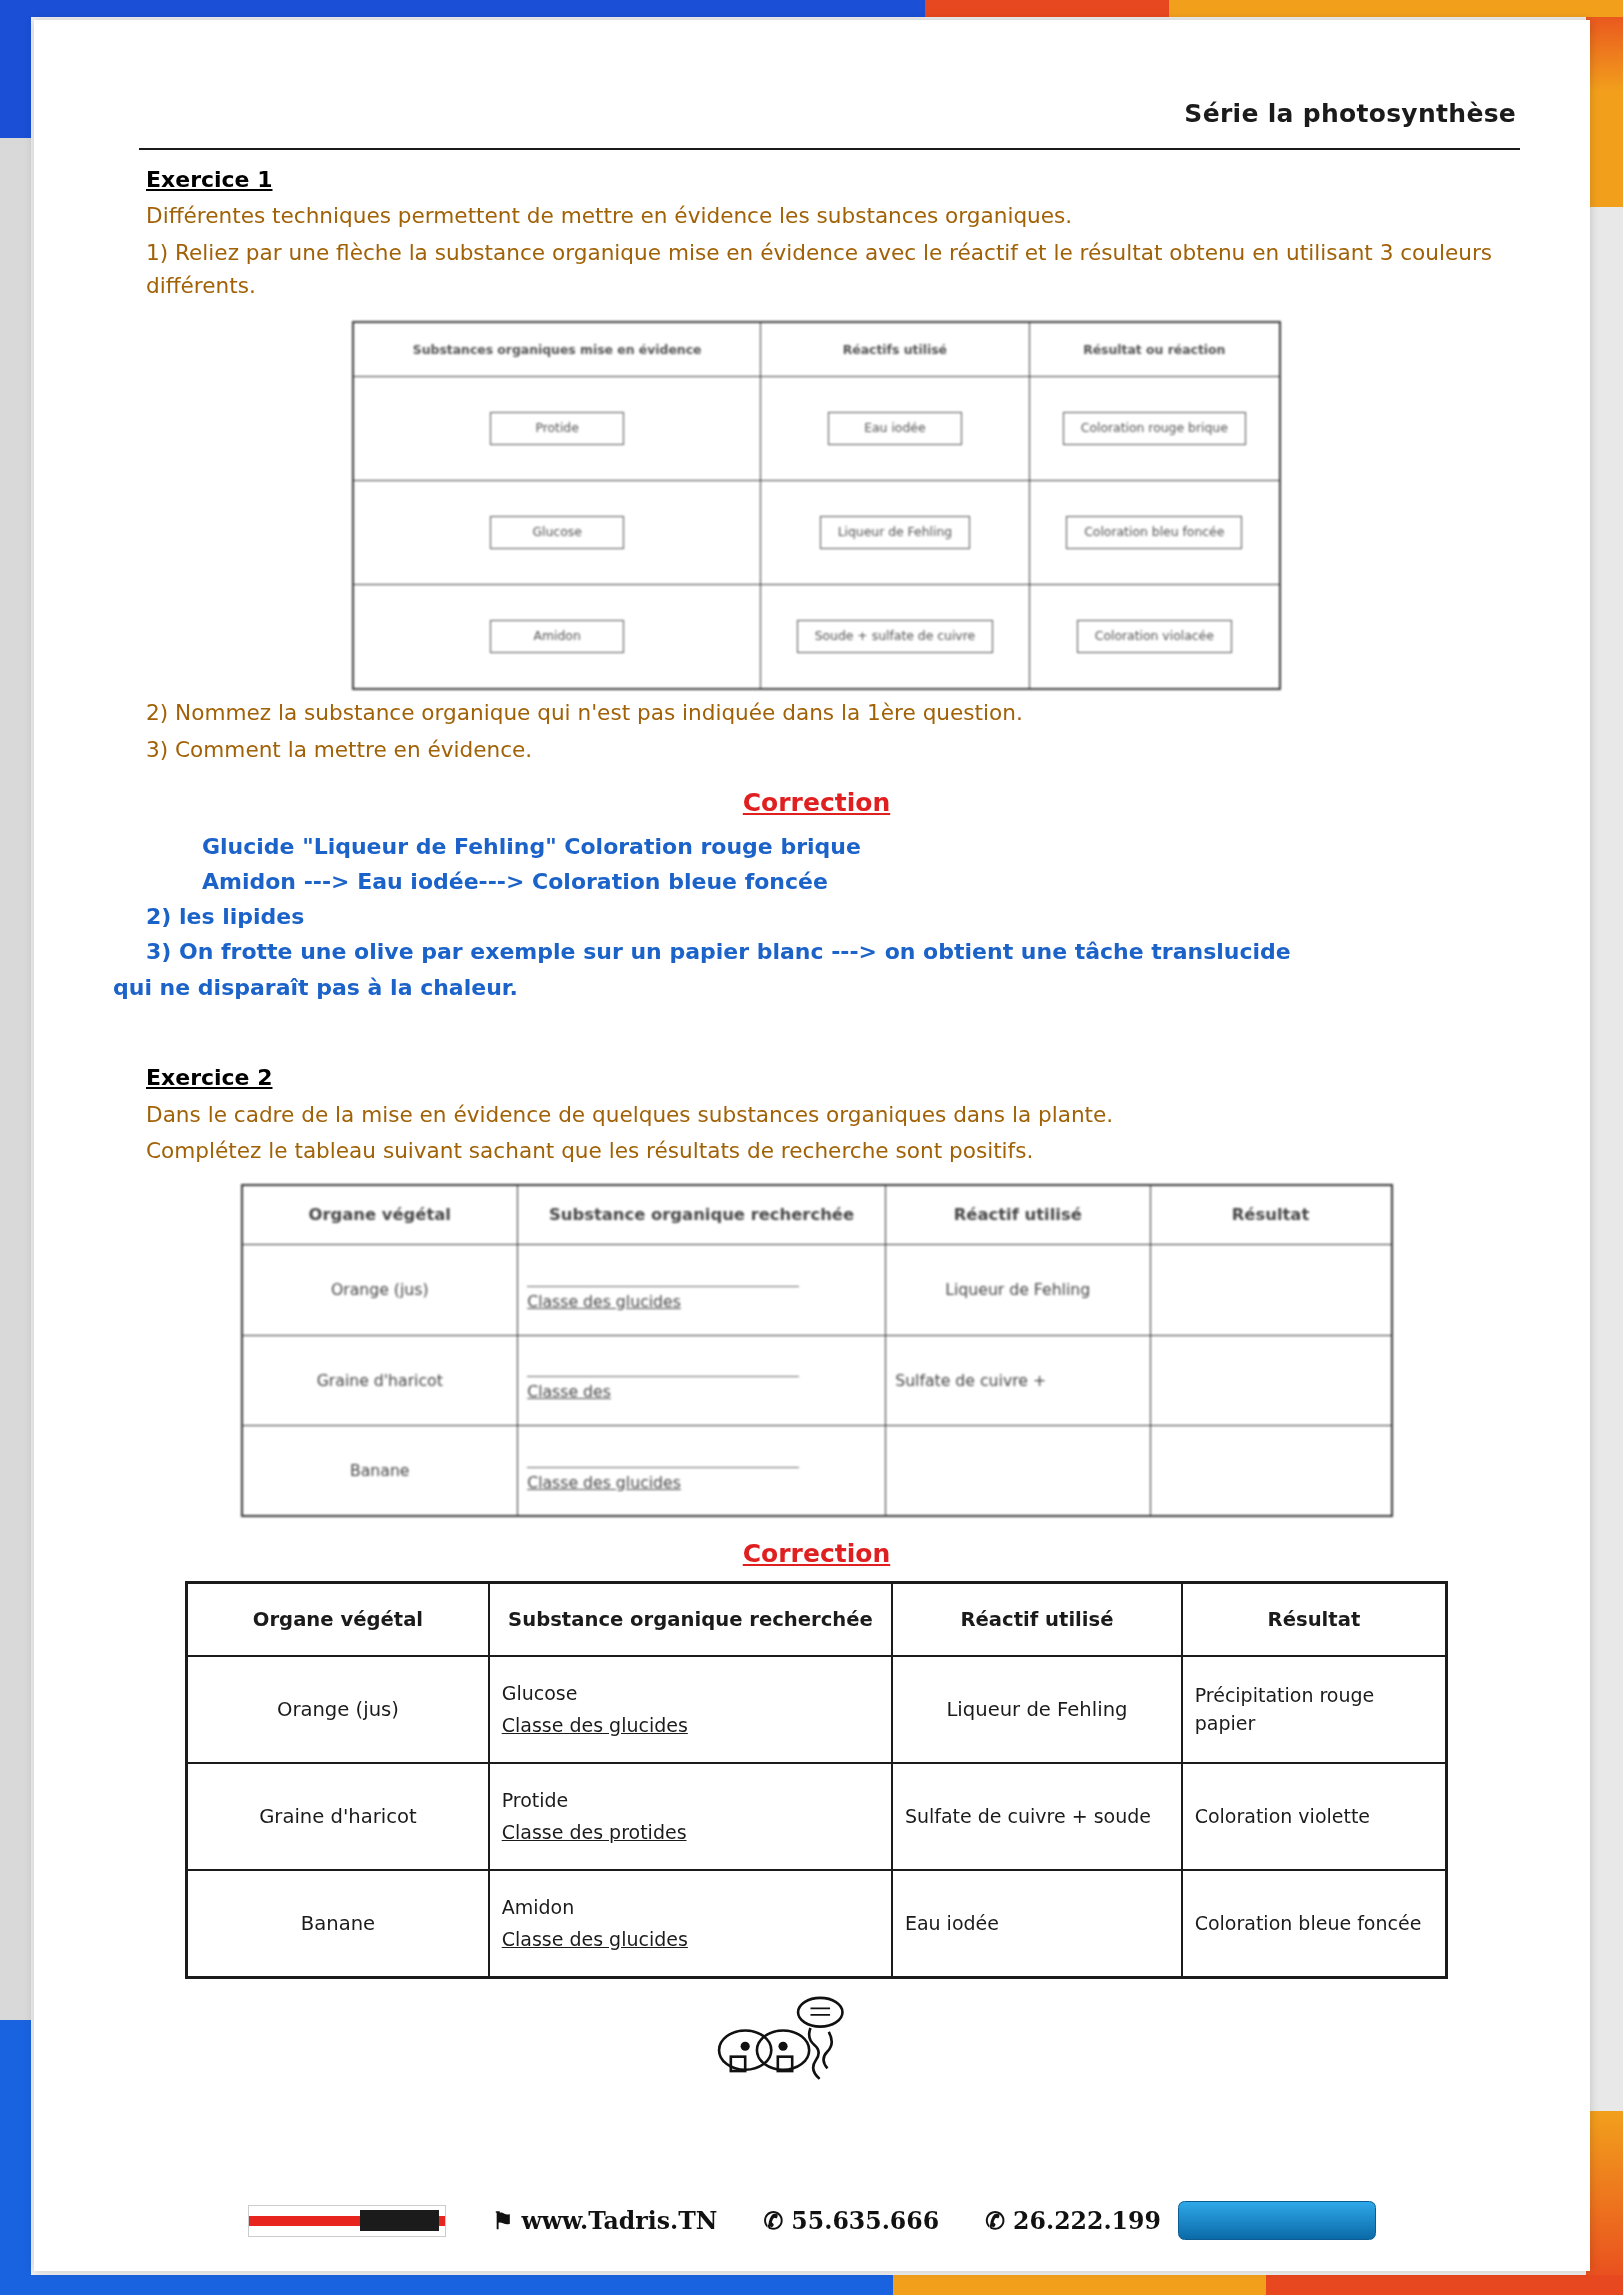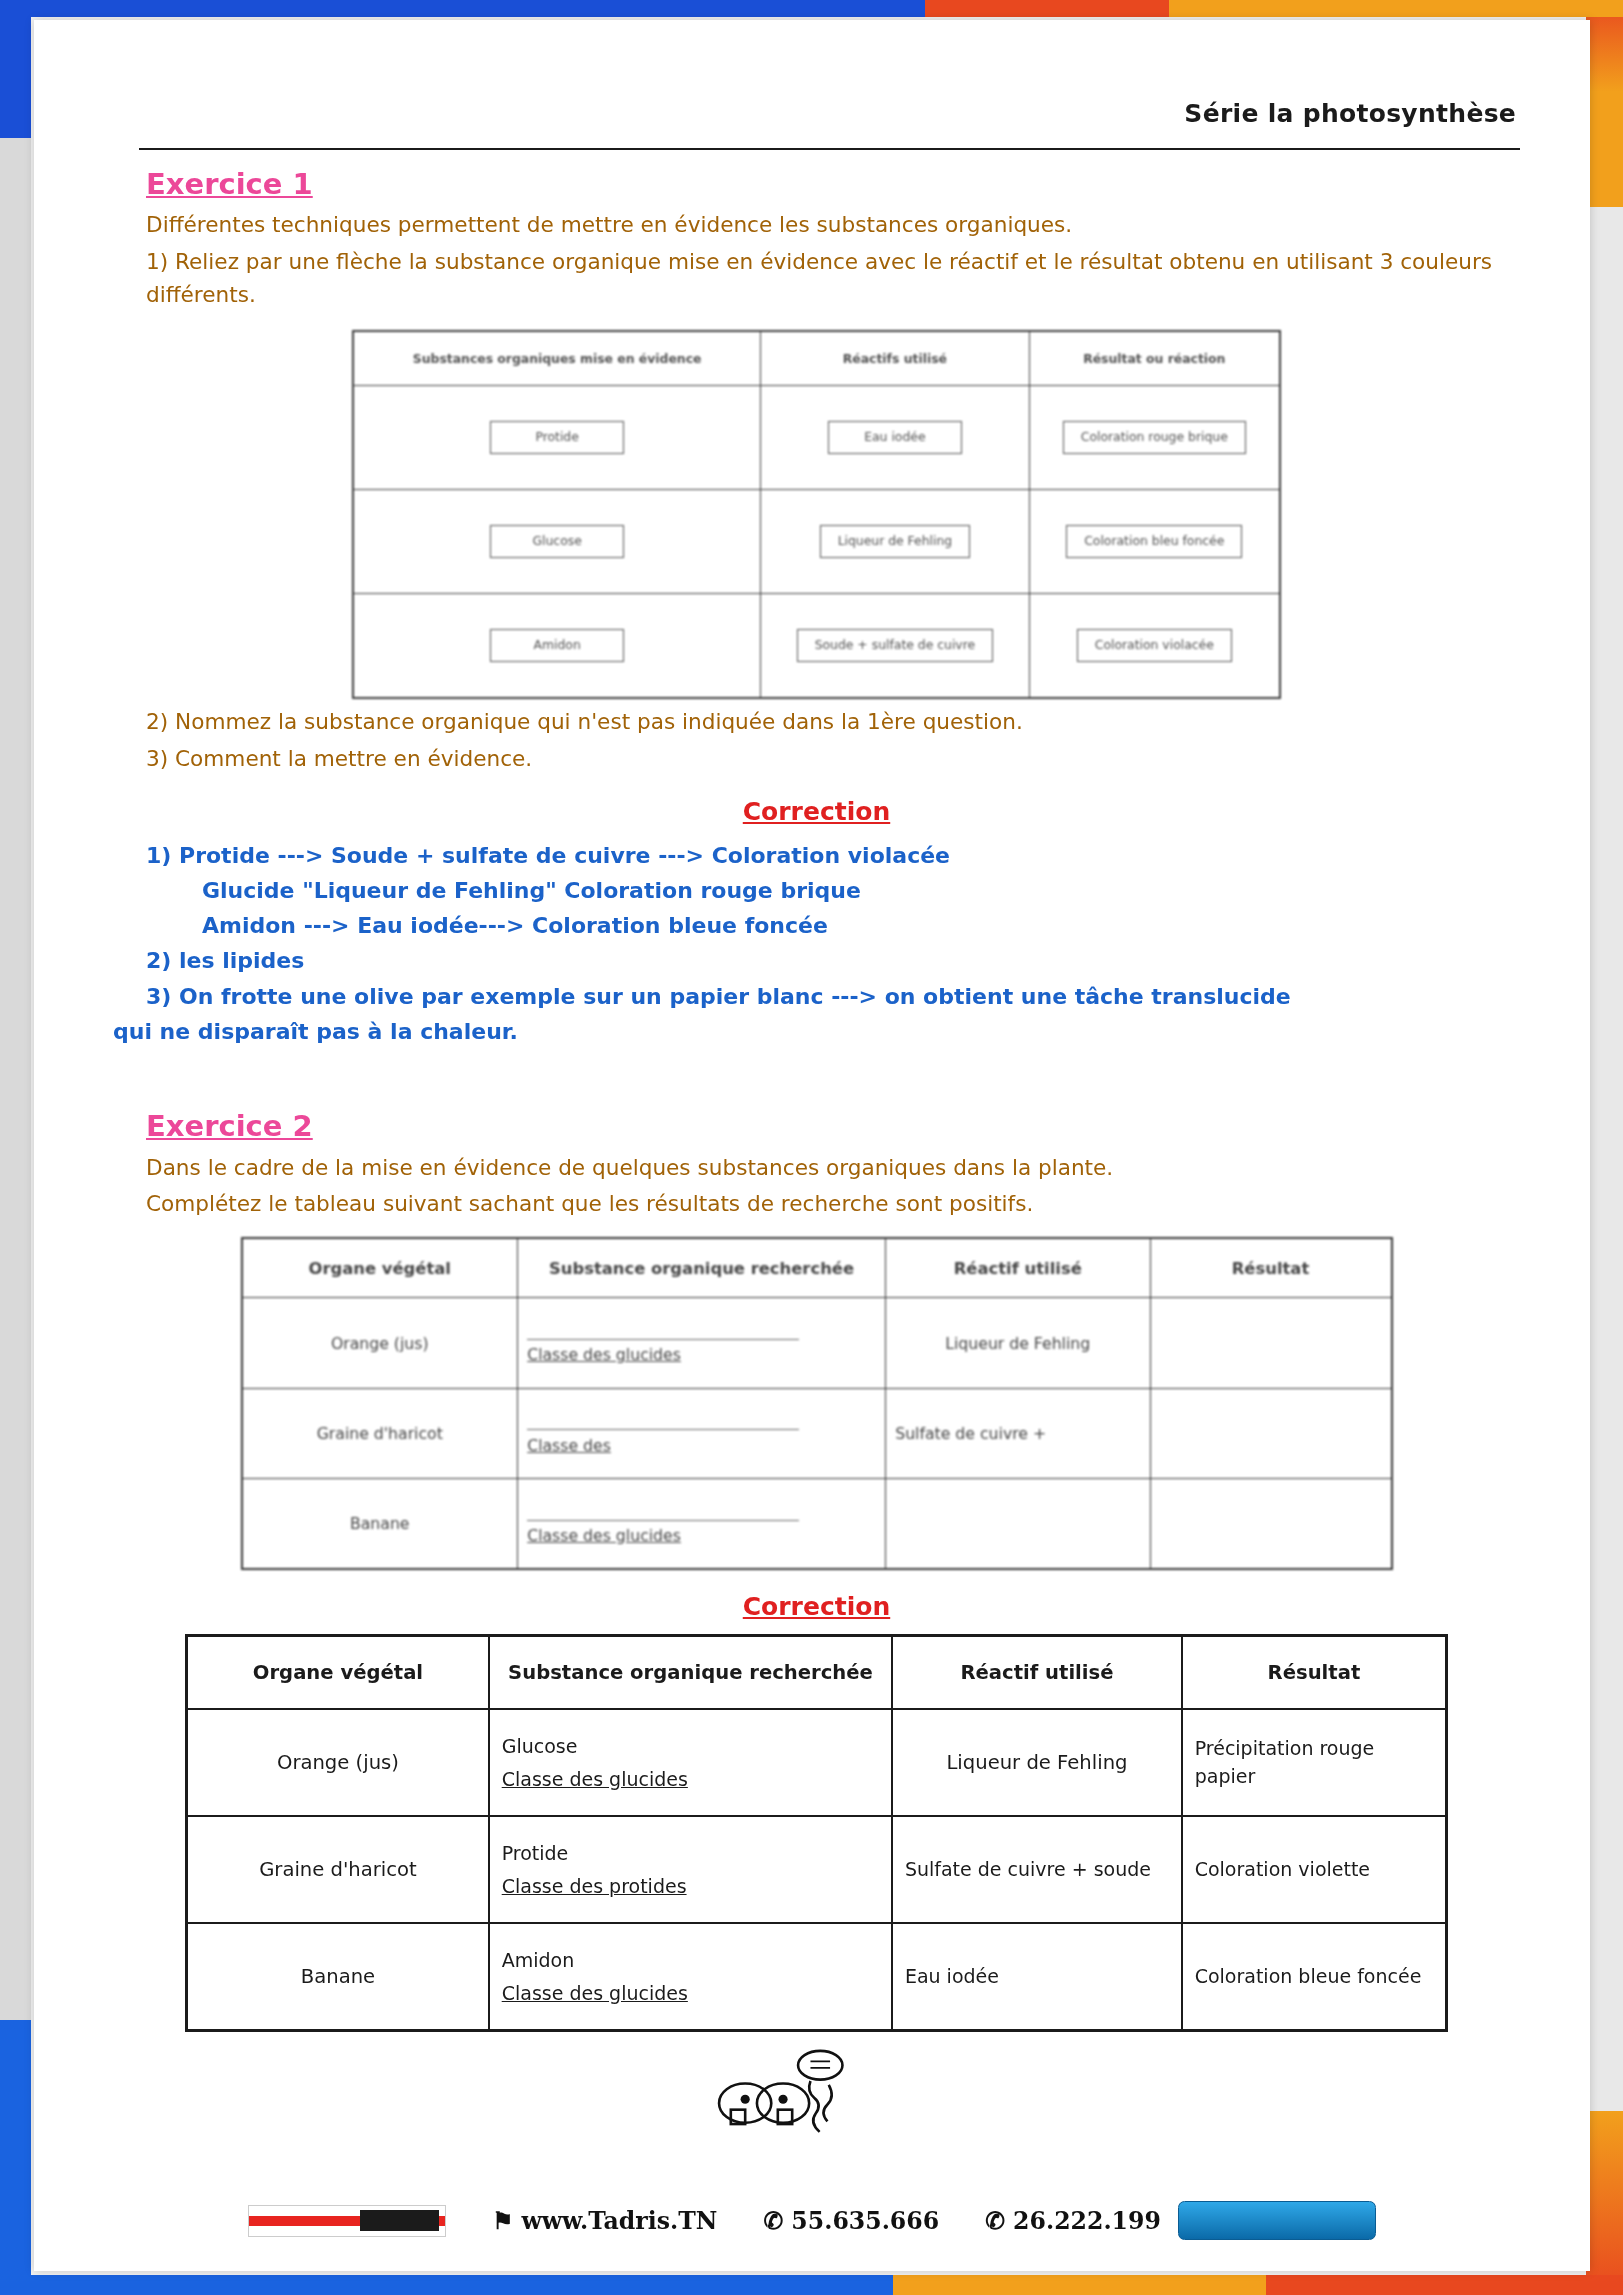--- a/index.html
+++ b/index.html
@@ -24,21 +24,21 @@
   .inner{position:absolute;left:79px;top:79px;width:1407px;}
 
   .rule{border-top:2px solid #1b1b1b;width:1381px;margin:0 0 0 26px;}
   .doc-title{
     text-align:right;color:#1b1b1b;font-size:25px;font-weight:bold;
     font-family:"DejaVu Sans", sans-serif;
     letter-spacing:0.3px;padding-right:3.9px;padding-bottom:20px;
   }
 
   .ex-head{
-    color:#ec4899;font-size:29px;font-weight:bold;text-decoration:underline;
+    color:#000000;font-size:22px;font-weight:bold;text-decoration:underline;
     margin:17px 0 7.9px 33px;
   }
   .para{
     color:#a16207;font-size:21.6px;line-height:1.55;margin:2.6px 0 2.6px 33px;
     font-family:"DejaVu Sans", sans-serif;
   }
 
   
   .tbl1-wrap{margin:18.3px 0 6.5px 0;display:flex;justify-content:center;}
   table.t1{
@@ -149,21 +149,20 @@
         </tr>
       </tbody>
         </table>
     </div>
 
     <div class="para">2)  Nommez la substance organique qui n'est pas indiquée dans la 1ère question.</div>
     <div class="para">3)  Comment la mettre en évidence.</div>
 
     <div class="correction-title">Correction</div>
 
-    <div class="corr-line">1)   Protide ---&gt; Soude + sulfate de cuivre ---&gt; Coloration violacée</div>
     <div class="corr-line">
         <span class="sub">Glucide "Liqueur de Fehling" Coloration rouge brique</span>
       </div>
     <div class="corr-line">
         <span class="sub">Amidon ---&gt; Eau iodée---&gt; Coloration bleue foncée</span>
       </div>
     <div class="corr-line">2)   les lipides</div>
     <div class="corr-line">3)   On frotte une olive par exemple sur un papier blanc ---&gt; on obtient une tâche translucide</div>
     <div class="corr-line" style="margin-left:0;">qui ne disparaît pas à la chaleur.</div>
 

